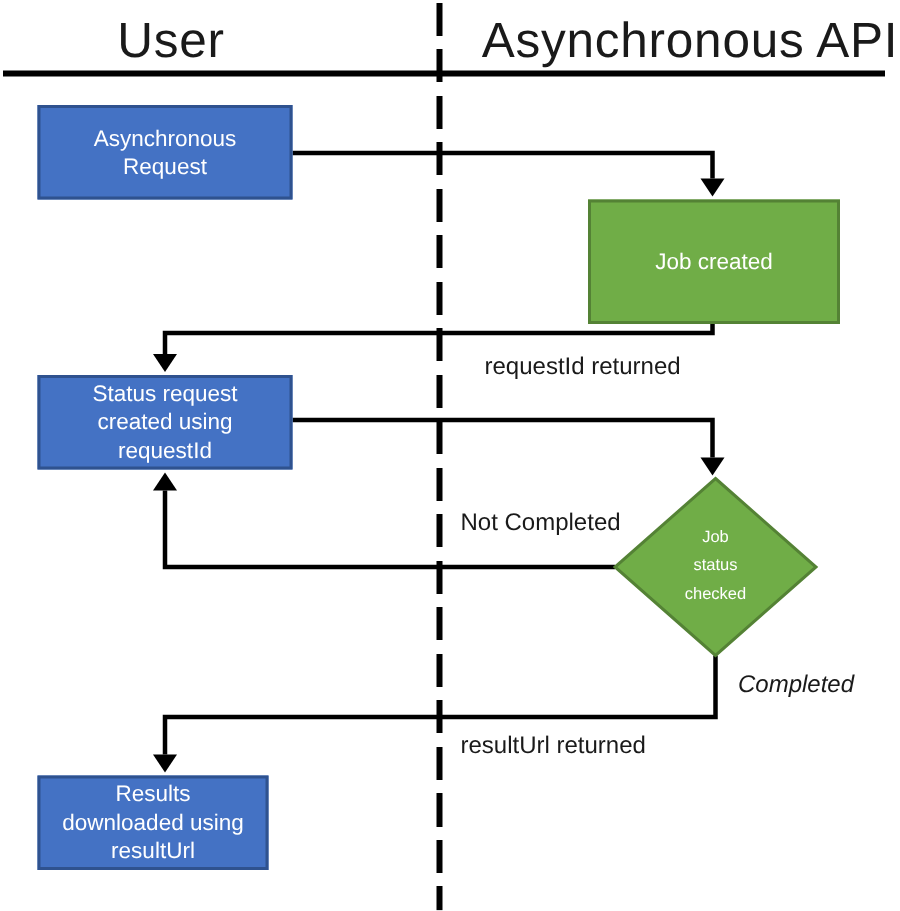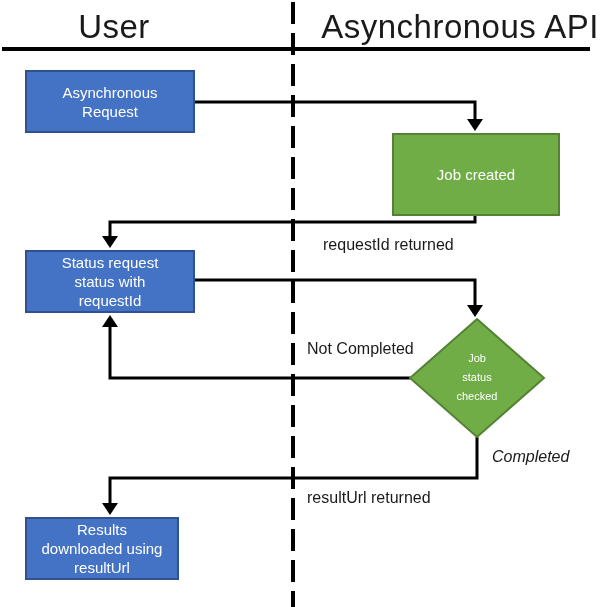--- a/index.html
+++ b/index.html
@@ -148,21 +148,21 @@
 
     <polygon class="decision-shape" points="477,319 544,378 477,437 410,378"></polygon>
   </svg>
 
   <div class="node node-process node-async-request">Asynchronous
 Request</div>
 
   <div class="node node-action node-job-created">Job created</div>
 
   <div class="node node-process node-status-request">Status request
-status with
+created using
 requestId</div>
 
   <div class="decision-label">Job
 status
 checked</div>
 
   <div class="node node-process node-results">Results
 downloaded using
 resultUrl</div>
 

